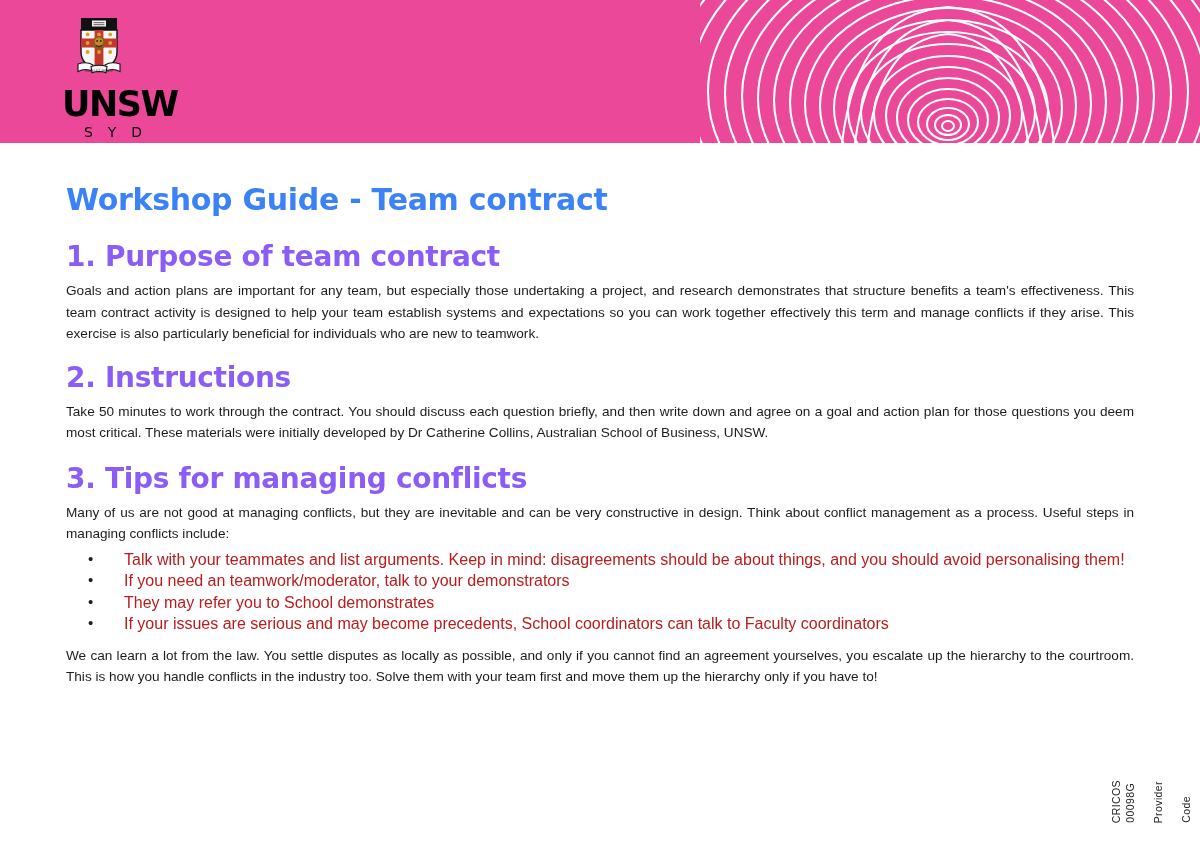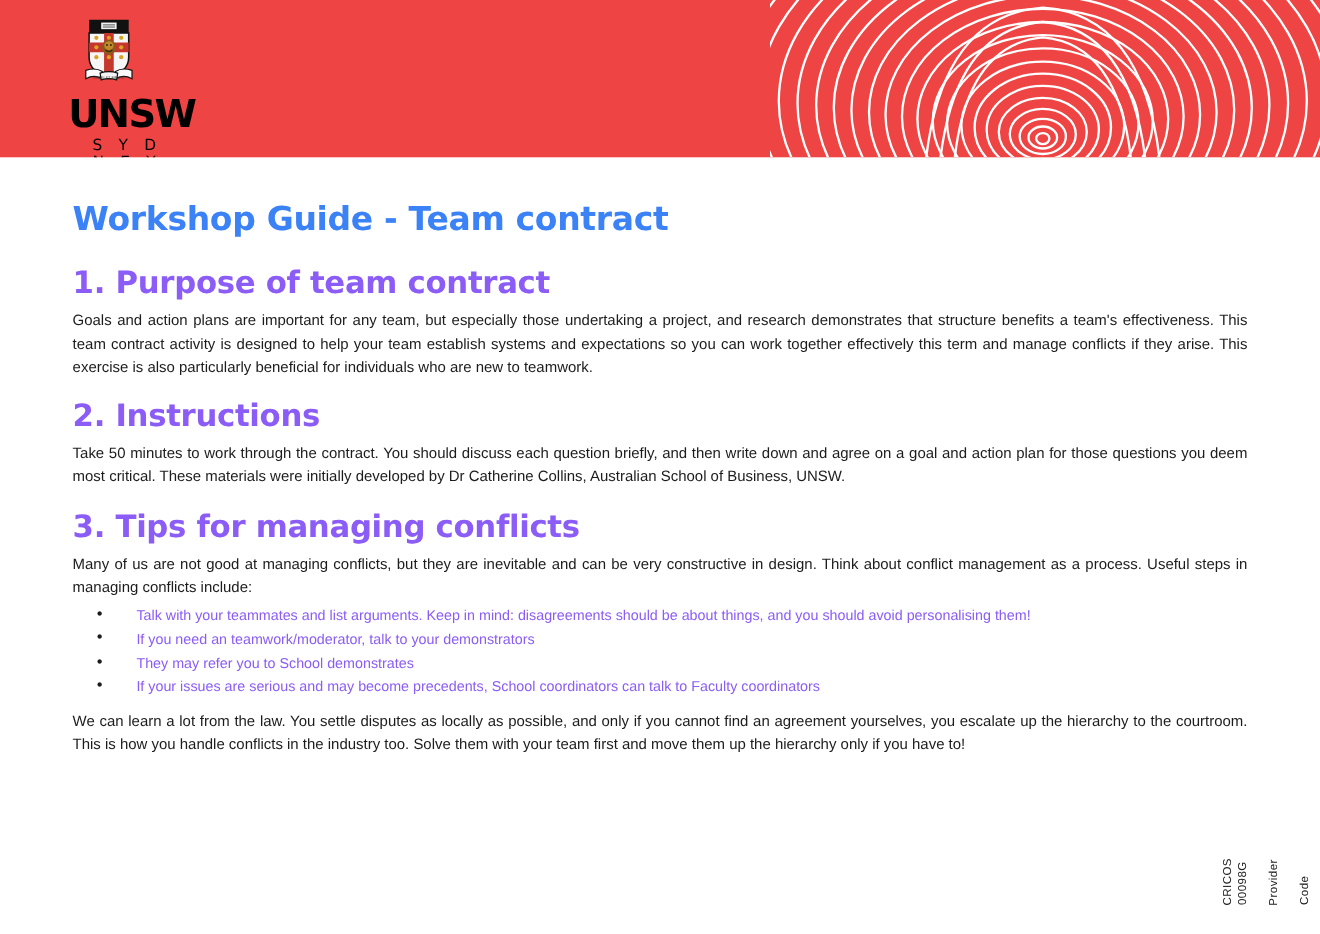--- a/index.html
+++ b/index.html
@@ -8,21 +8,21 @@
     background: #ffffff;
     font-family: "Liberation Sans", sans-serif;
     overflow: hidden;
   }
   .page { position: relative; width: 1200px; height: 849px; background: #fff; }
 
   
   .header {
     position: absolute; top: 0; left: 0;
     width: 1200px; height: 143px;
-    background: #ef4444;
+    background: #ec4899;
     overflow: hidden;
   }
   .ripple-wrap {
     position: absolute; top: 0; left: 700px;
     width: 500px; height: 143px;
     overflow: hidden;
     pointer-events: none;
   }
   .ripple-svg { position: absolute; top: 0; left: 0; }
 
@@ -84,23 +84,23 @@
   .sec-block.s2 { margin-bottom: 18px; }
 
   ul.tips {
     list-style: none;
     margin: 4px 0 10px 0;
     padding: 0;
   }
   ul.tips li {
     position: relative;
     padding-left: 58px;
-    font-size: 13px;
+    font-size: 16px;
     line-height: 21.5px;
-    color: #8b5cf6;
+    color: #b91c1c;
     margin-bottom: 0px;
   }
   ul.tips li::before {
     content: "\2022";
     position: absolute;
     left: 22px;
     top: -1px;
     font-size: 15px;
     color: #1c1c1c;
   }

